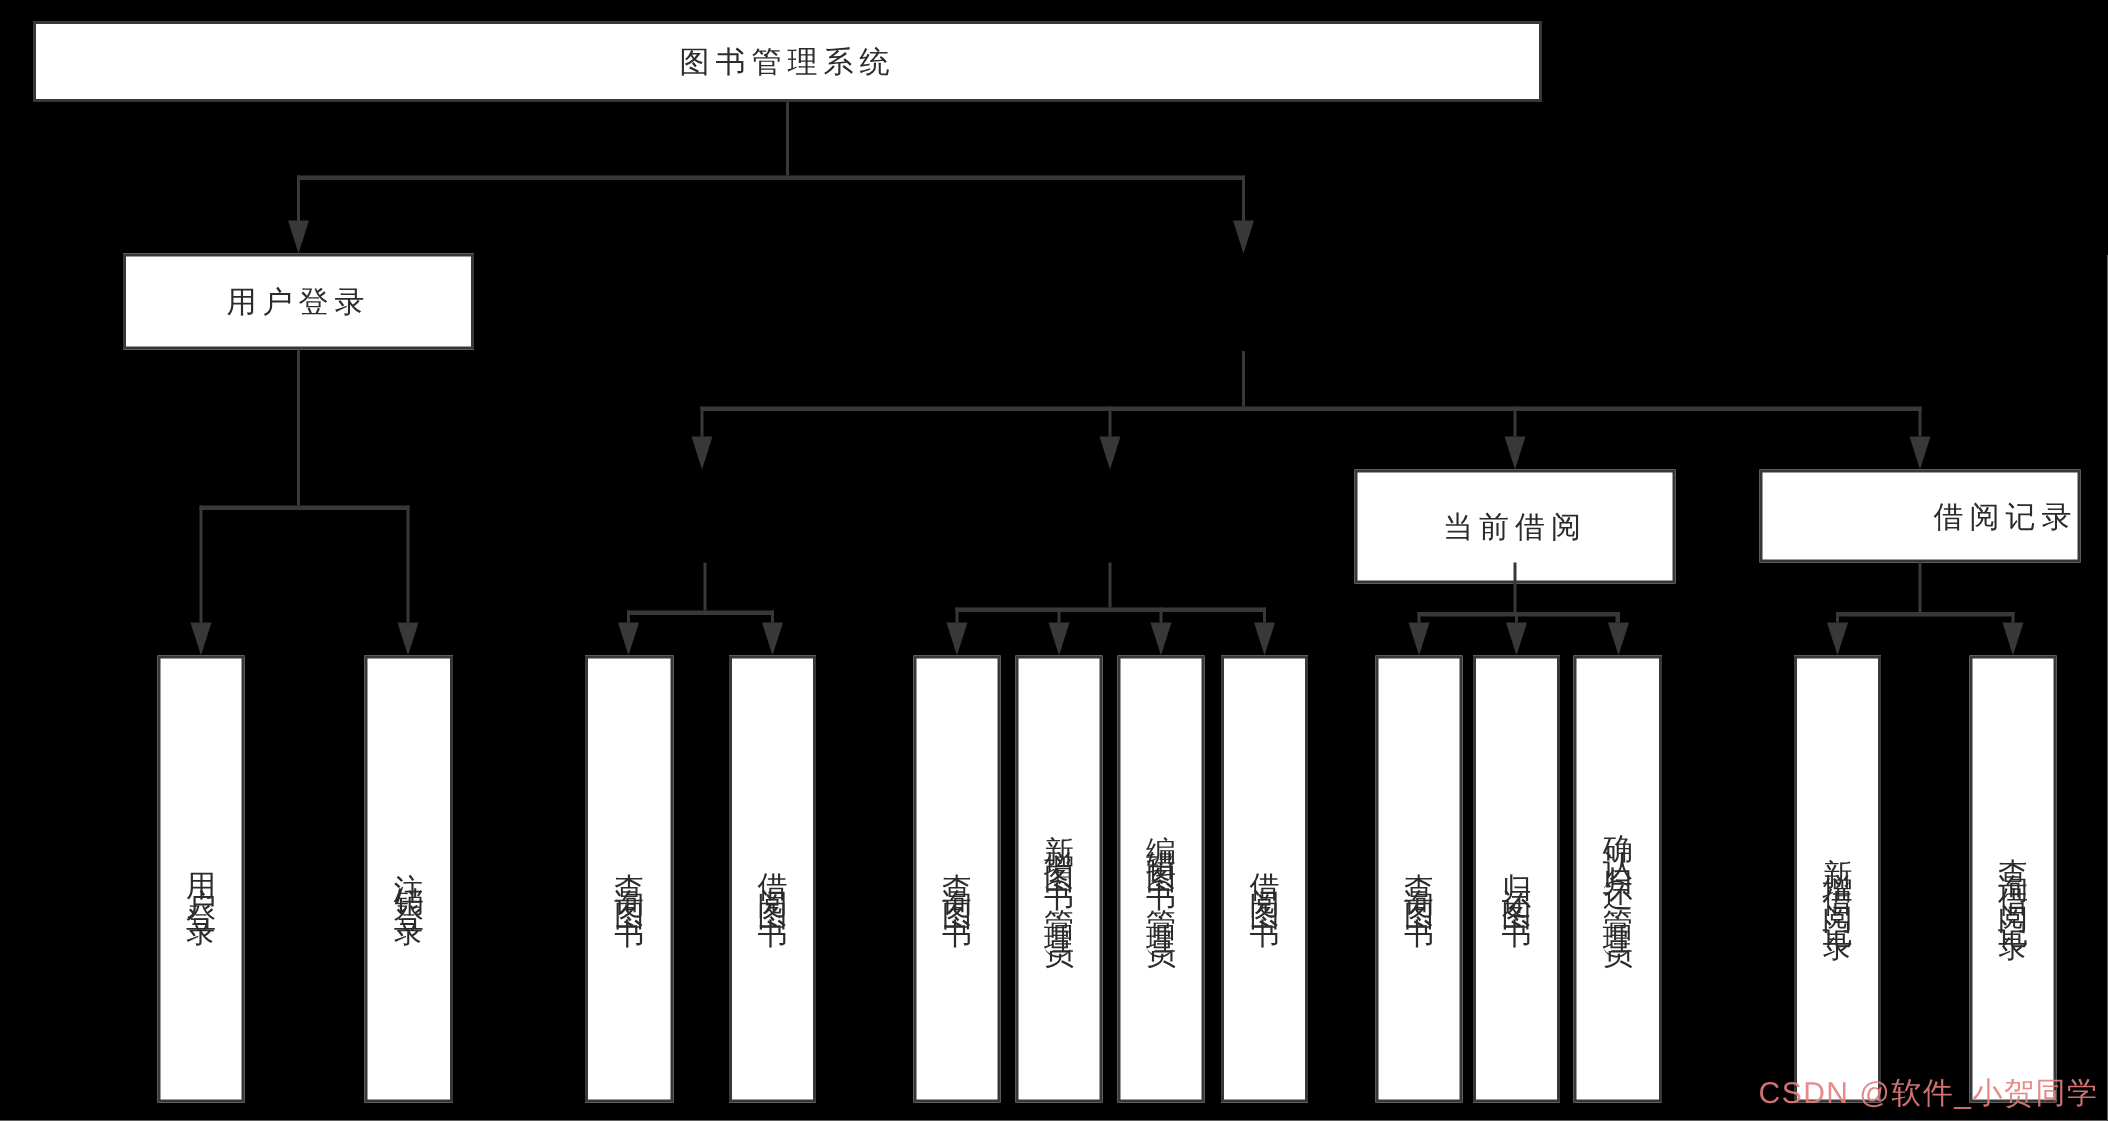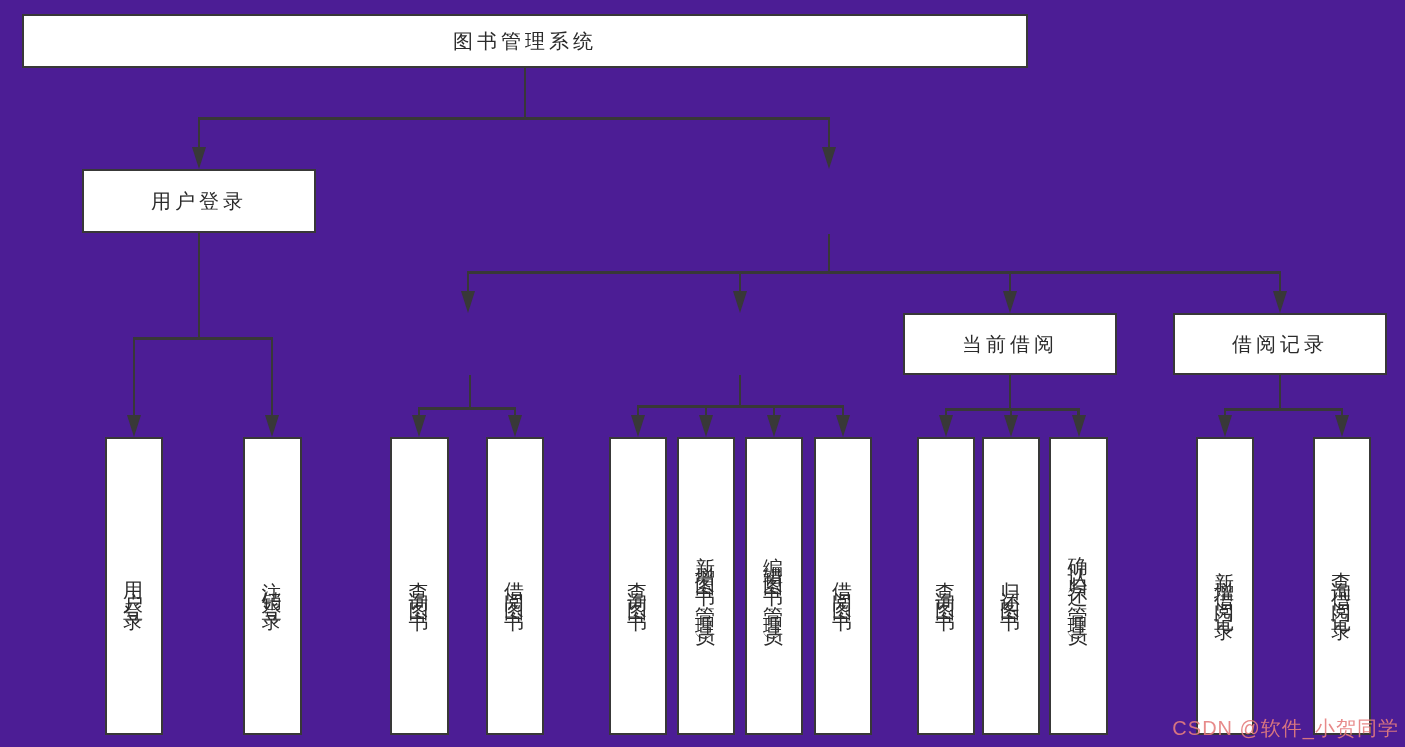--- a/index.html
+++ b/index.html
@@ -1,21 +1,21 @@
 <!DOCTYPE html>
 <html><head>
 <meta charset="utf-8">
 <style>
   html,body{margin:0;padding:0;}
   body{
     width:1405px;height:747px;background:#ffffff;
     font-family:"Liberation Sans", sans-serif;
     position:relative;overflow:hidden;
   }
-  #canvas{position:absolute;left:0;top:0;width:1405px;height:747px;background:#4c1d95;}
+  #canvas{position:absolute;left:0;top:0;width:1405px;height:747px;background:#000000;}
   .box{
     position:absolute;box-sizing:border-box;
     border:2.5px solid #383838;background:#ffffff;
     display:flex;align-items:center;justify-content:center;
   }
   .box span{
     color:#2b2b2b;font-size:20px;letter-spacing:4px;font-weight:500;
     white-space:nowrap;
   }
   .leaf span{
@@ -66,24 +66,24 @@
   <div class="hl" style="left:466.75px;top:271px;width:814.5px;"></div>
   <div class="vl" style="left:466.75px;top:271px;height:20px;"></div>
   <div class="ah" style="left:461px;top:291px;"></div>
   <div class="vl" style="left:738.75px;top:271px;height:20px;"></div>
   <div class="ah" style="left:733px;top:291px;"></div>
   <div class="vl" style="left:1008.75px;top:271px;height:20px;"></div>
   <div class="ah" style="left:1003px;top:291px;"></div>
   <div class="vl" style="left:1278.75px;top:271px;height:20px;"></div>
   <div class="ah" style="left:1273px;top:291px;"></div>
 
-  <div class="box" style="left:903px;top:313px;width:214px;height:62px;">
+  <div class="box" style="left:903px;top:313px;width:214px;height:76px;">
     <span>当前借阅</span>
   </div>
-  <div class="box" style="left:1173px;top:313px;width:214px;height:62px;">
+  <div class="box" style="left:1173px;top:313px;width:214px;height:62px;justify-content:flex-end;">
     <span>借阅记录</span>
   </div>
 
   <div class="vl" style="left:468.75px;top:375px;height:32px;"></div>
   <div class="hl" style="left:417.75px;top:407px;width:98.5px;"></div>
   <div class="vl" style="left:417.75px;top:407px;height:8px;"></div>
   <div class="ah" style="left:412px;top:415px;"></div>
   <div class="vl" style="left:513.75px;top:407px;height:8px;"></div>
   <div class="ah" style="left:508px;top:415px;"></div>
 

